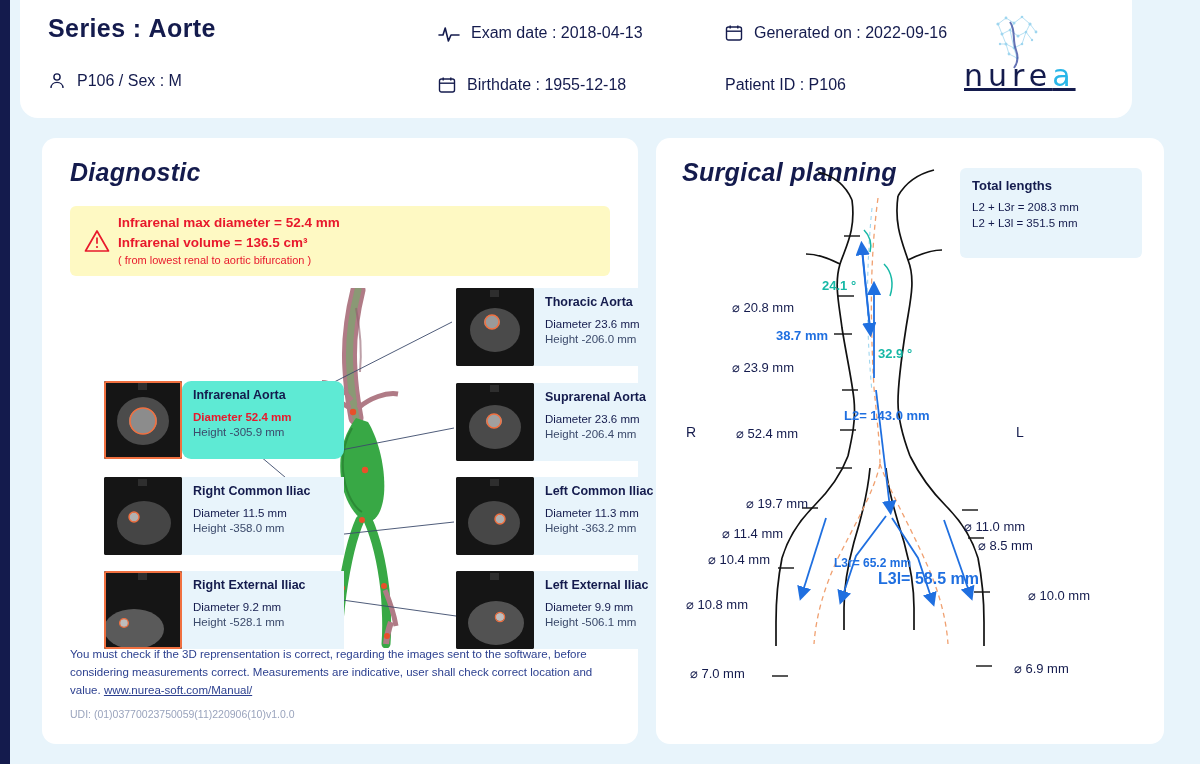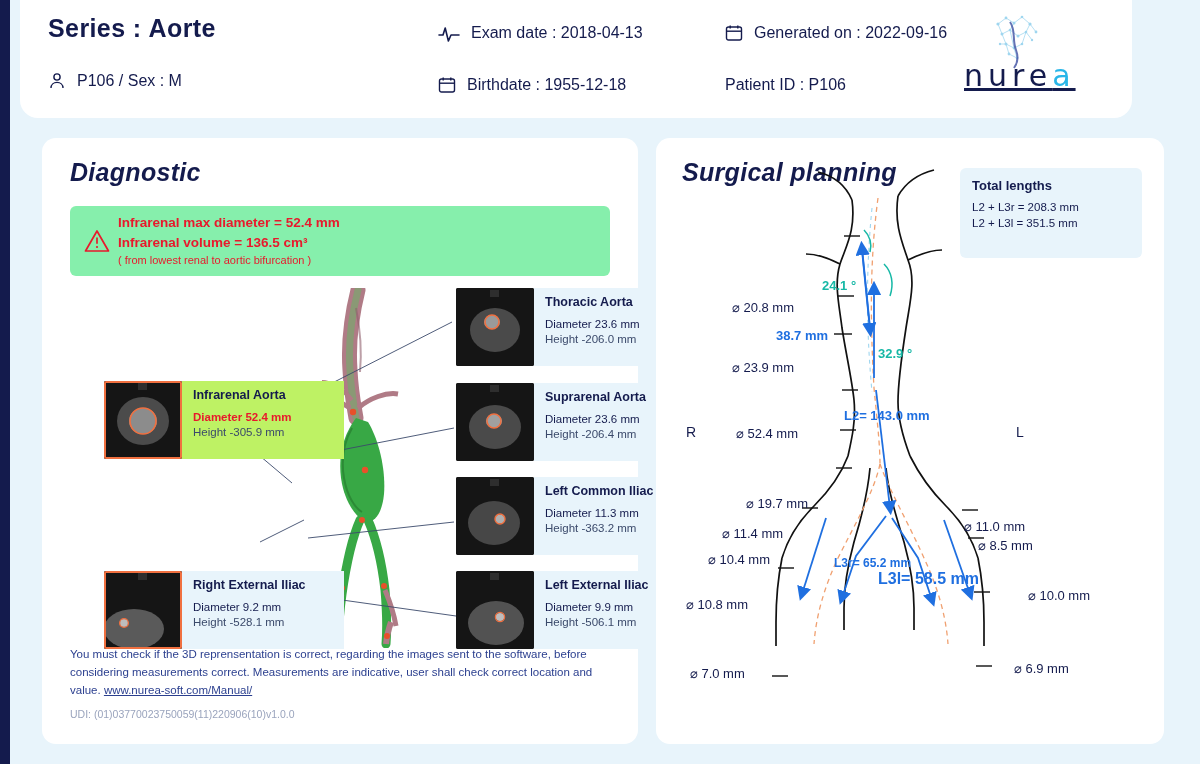--- a/index.html
+++ b/index.html
@@ -54,38 +54,38 @@
   .panel-left { left:32px; width:596px; height:606px; }
   .panel-right { left:646px; width:508px; height:606px; }
   .panel-title {
     position:absolute; left:28px; top:20px;
     font-size:25px; color:#141b4d; font-weight:bold; letter-spacing:.3px;font-style:italic;
   }
   .panel-right .panel-title { left:26px; }
   
   .alert {
     position:absolute; left:28px; top:68px; width:540px; height:70px;
-    background:#86efac; border-radius:6px;
+    background:#fef9c3; border-radius:6px;
     display:flex; align-items:center; padding-left:14px;
   }
   .alert-icon { width:34px; flex:0 0 34px; }
   .alert-txt { color:#e8192c; font-size:13.5px; line-height:1.45; font-weight:bold; }
   .alert-sub { color:#e8192c; font-size:11px; font-weight:normal; }
   
   .mcard { position:absolute; display:flex; }
   .mthumb {
     width:78px; height:78px; background:#1d1d1d; border-radius:2px;
     position:relative; overflow:hidden; flex:0 0 78px;
   }
   .mthumb.hl { outline:2px solid #f07040; outline-offset:-2px; }
   .mbody {
     background:#e8f4fb; width:162px; height:78px; padding:7px 10px 0 11px;
     position:relative;
   }
-  .mbody.red { background:#bef264; }
+  .mbody.red { background:#5eead4;border-radius:9px; }
   .mtitle { font-size:12.5px; color:#141b4d; font-weight:bold; margin-bottom:9px; }
   .mdiam { font-size:11.5px; color:#141b4d; }
   .mheight { font-size:11.5px; color:#3b4a6b; margin-top:3px; }
   .mdiam.red { color:#e8192c; font-weight:bold; }
   
   .disclaimer {
     position:absolute; left:28px; top:508px; width:552px;
     font-size:11.5px; line-height:1.55; color:#2b3f8f;
   }
   .disclaimer a { color:#2b3f8f; }
@@ -304,20 +304,36 @@
             <rect x="34" y="2" width="9" height="7" fill="#2e2e2e"></rect>
           </svg>
       </div>
       <div class="mbody">
         <div class="mtitle">Suprarenal Aorta</div>
         <div class="mdiam">Diameter 23.6 mm</div>
         <div class="mheight">Height -206.4 mm</div>
       </div>
     </div>
 
+    <div class="mcard" style="left:62px; top:339px;">
+      <div class="mthumb">
+        <svg width="78" height="78" viewBox="0 0 78 78">
+            <rect width="78" height="78" fill="#151515"></rect>
+            <ellipse cx="40" cy="46" rx="27" ry="22" fill="#454545"></ellipse>
+            <ellipse cx="30" cy="40" rx="5" ry="4.5" fill="#b0b0b0"></ellipse>
+            <circle cx="30" cy="40" r="5" fill="none" stroke="#f07040" stroke-width="1.4"></circle>
+            <rect x="34" y="2" width="9" height="7" fill="#2e2e2e"></rect>
+          </svg>
+      </div>
+      <div class="mbody">
+        <div class="mtitle">Right Common Iliac</div>
+        <div class="mdiam">Diameter 11.5 mm</div>
+        <div class="mheight">Height -358.0 mm</div>
+      </div>
+    </div>
 
     <div class="mcard" style="left:414px; top:339px;">
       <div class="mthumb">
         <svg width="78" height="78" viewBox="0 0 78 78">
             <rect width="78" height="78" fill="#151515"></rect>
             <ellipse cx="38" cy="46" rx="26" ry="22" fill="#474747"></ellipse>
             <ellipse cx="44" cy="42" rx="5" ry="4.5" fill="#b0b0b0"></ellipse>
             <circle cx="44" cy="42" r="5" fill="none" stroke="#f07040" stroke-width="1.4"></circle>
             <rect x="34" y="2" width="9" height="7" fill="#2e2e2e"></rect>
           </svg>

